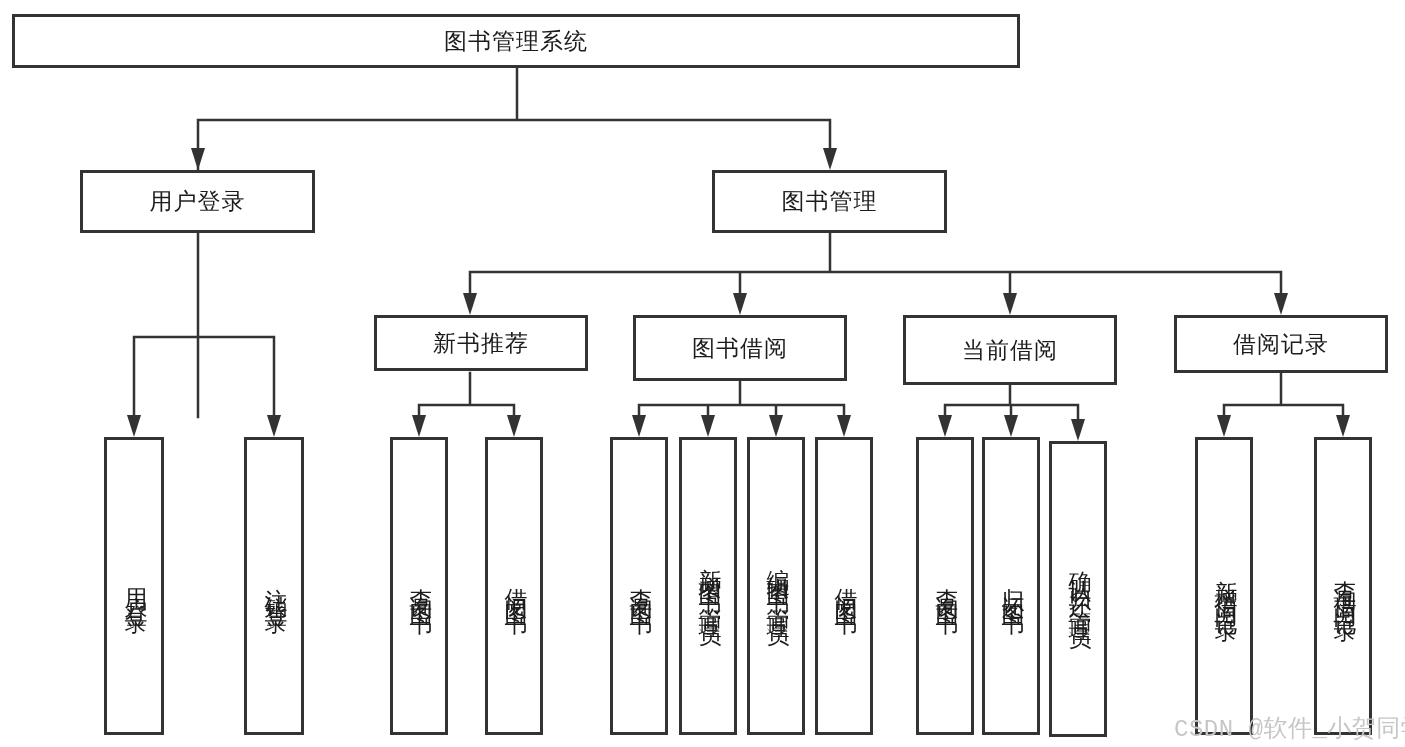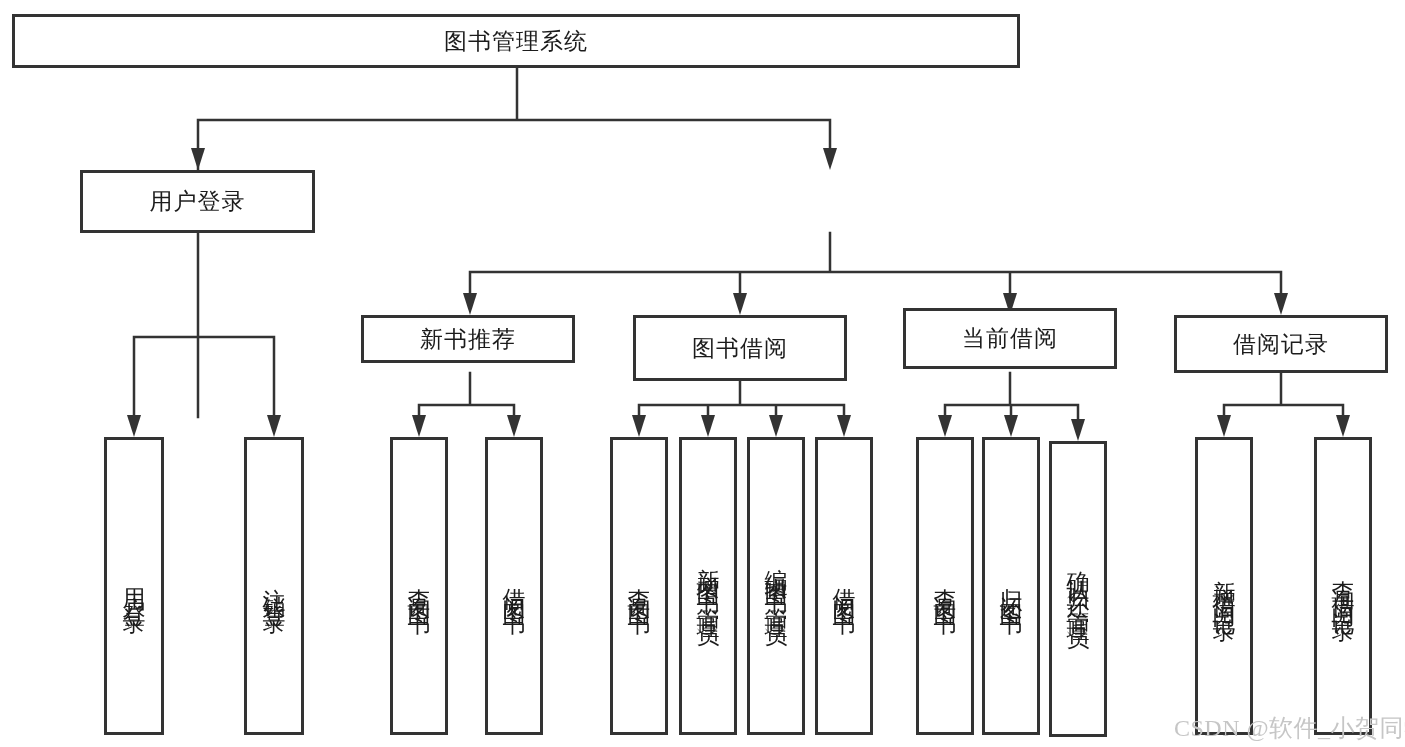--- a/index.html
+++ b/index.html
@@ -1,18 +1,18 @@
 <!DOCTYPE html>
 <html><head>
 <meta charset="utf-8">
 <style>
   html,body{margin:0;padding:0;background:#ffffff;}
   .stage{
     position:relative;width:1405px;height:747px;background:#ffffff;
-    font-family:Liberation Serif, serif;overflow:hidden;
+    font-family:Liberation Mono, monospace;overflow:hidden;
   }
   .connectors{position:absolute;left:0;top:0;z-index:1;}
   .hbox,.vbox{
     position:absolute;z-index:2;background:#ffffff;border:3px solid #333333;
     box-sizing:border-box;display:flex;align-items:center;justify-content:center;
     color:#1c1c1c;
   }
   .hbox{font-size:23px;letter-spacing:1px;white-space:nowrap;}
   .vbox{padding:4px 0;}
   .vtext{
@@ -64,28 +64,31 @@
     </g>
   </svg>
 
   <div class="hbox" style="left:12px;top:14px;width:1008px;height:54px">
     <span>图书管理系统</span>
   </div>
 
   <div class="hbox" style="left:80px;top:170px;width:235px;height:63px">
     <span>用户登录</span>
   </div>
+  <div class="hbox" style="left:712px;top:170px;width:235px;height:63px">
+    <span>图书管理</span>
+  </div>
 
-  <div class="hbox" style="left:361px;top:315px;width:214px;height:48px">
+  <div class="hbox" style="left:374px;top:315px;width:214px;height:56px">
     <span>新书推荐</span>
   </div>
   <div class="hbox" style="left:633px;top:315px;width:214px;height:66px">
     <span>图书借阅</span>
   </div>
-  <div class="hbox" style="left:903px;top:308px;width:214px;height:61px">
+  <div class="hbox" style="left:903px;top:315px;width:214px;height:70px">
     <span>当前借阅</span>
   </div>
   <div class="hbox" style="left:1174px;top:315px;width:214px;height:58px">
     <span>借阅记录</span>
   </div>
 
   <div class="vbox" style="left:104px;top:437px;width:60px;height:298px">
     <span class="vtext">用户登录</span>
   </div>
   <div class="vbox" style="left:244px;top:437px;width:60px;height:298px">

